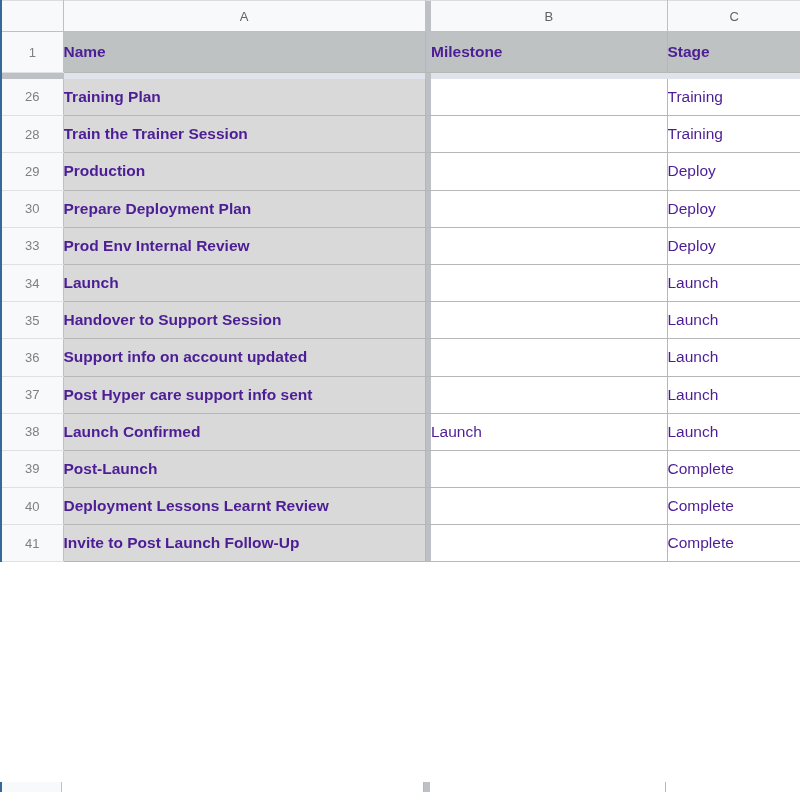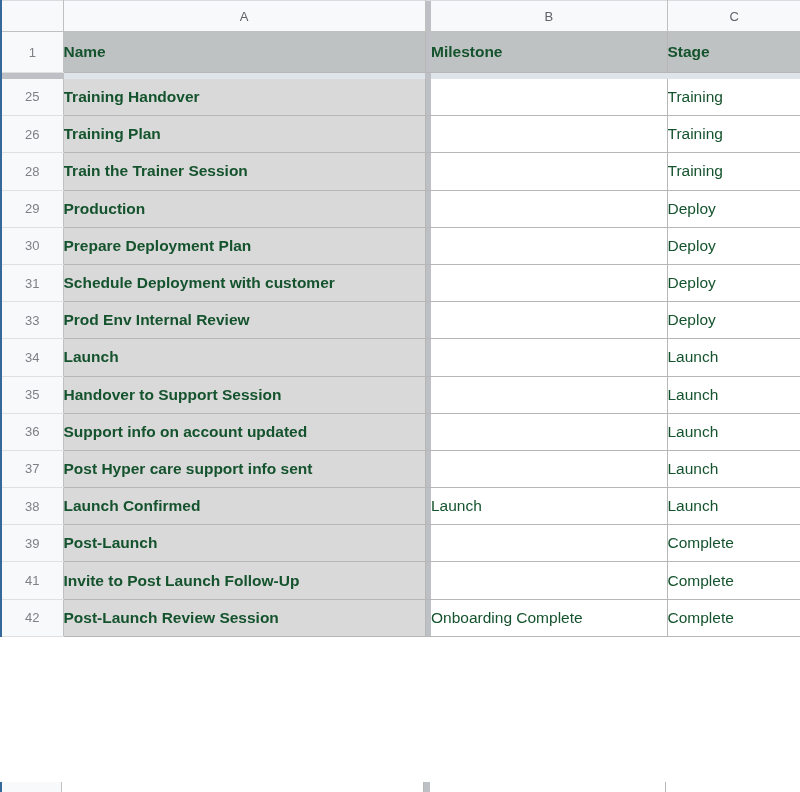--- a/index.html
+++ b/index.html
@@ -89,21 +89,21 @@
     background: #f8f9fa;
     color: #7d8084;
     font-size: 13px;
     text-align: center;
     border-right: 1px solid #c0c0c0;
     border-bottom: 1px solid #e0e0e0;
     border-left: 2px solid #35699a;
   }
   .cell {
     font-size: 15.5px;
-    color: #14532d;
+    color: #4c1d95;
     padding: 0 5px;
     border-right: 1px solid #b7b7b7;
     border-bottom: 1px solid #b7b7b7;
   }
   .cell.hdr {
     background: #bfc2c2;
     font-weight: bold;
   }
   .cell.hdr.b, .cell.hdr.c { background: #bfc2c2; }
   .cell.name {
@@ -212,27 +212,20 @@
 
       <tr class="freeze-row">
         <td class="fz-rowhdr"></td>
         <td class="fz-body"></td>
         <td class="fz-cross"></td>
         <td class="fz-body"></td>
         <td class="fz-body"></td>
       </tr>
 
         <tr class="data-row">
-          <td class="rowhdr">25</td>
-          <td class="cell name">Training Handover</td>
-          <td class="freeze-col"></td>
-          <td class="cell plain"></td>
-          <td class="cell plain nb">Training</td>
-        </tr>
-        <tr class="data-row">
           <td class="rowhdr">26</td>
           <td class="cell name">Training Plan</td>
           <td class="freeze-col"></td>
           <td class="cell plain"></td>
           <td class="cell plain nb">Training</td>
         </tr>
         <tr class="data-row">
           <td class="rowhdr">28</td>
           <td class="cell name">Train the Trainer Session</td>
           <td class="freeze-col"></td>
@@ -247,27 +240,20 @@
           <td class="cell plain nb">Deploy</td>
         </tr>
         <tr class="data-row">
           <td class="rowhdr">30</td>
           <td class="cell name">Prepare Deployment Plan</td>
           <td class="freeze-col"></td>
           <td class="cell plain"></td>
           <td class="cell plain nb">Deploy</td>
         </tr>
         <tr class="data-row">
-          <td class="rowhdr">31</td>
-          <td class="cell name">Schedule Deployment with customer</td>
-          <td class="freeze-col"></td>
-          <td class="cell plain"></td>
-          <td class="cell plain nb">Deploy</td>
-        </tr>
-        <tr class="data-row">
           <td class="rowhdr">33</td>
           <td class="cell name">Prod Env Internal Review</td>
           <td class="freeze-col"></td>
           <td class="cell plain"></td>
           <td class="cell plain nb">Deploy</td>
         </tr>
         <tr class="data-row">
           <td class="rowhdr">34</td>
           <td class="cell name">Launch</td>
           <td class="freeze-col"></td>
@@ -303,31 +289,31 @@
           <td class="cell plain nb">Launch</td>
         </tr>
         <tr class="data-row">
           <td class="rowhdr">39</td>
           <td class="cell name">Post-Launch</td>
           <td class="freeze-col"></td>
           <td class="cell plain"></td>
           <td class="cell plain nb">Complete</td>
         </tr>
         <tr class="data-row">
+          <td class="rowhdr">40</td>
+          <td class="cell name">Deployment Lessons Learnt Review</td>
+          <td class="freeze-col"></td>
+          <td class="cell plain"></td>
+          <td class="cell plain nb">Complete</td>
+        </tr>
+        <tr class="data-row">
           <td class="rowhdr">41</td>
           <td class="cell name">Invite to Post Launch Follow-Up</td>
           <td class="freeze-col"></td>
           <td class="cell plain"></td>
-          <td class="cell plain nb">Complete</td>
-        </tr>
-        <tr class="data-row">
-          <td class="rowhdr">42</td>
-          <td class="cell name">Post-Launch Review Session</td>
-          <td class="freeze-col"></td>
-          <td class="cell plain">Onboarding Complete</td>
           <td class="cell plain nb">Complete</td>
         </tr>
       </tbody>
   </table>
 
   <div class="filler">
     <div class="fh"></div>
     <div class="fa"></div>
     <div class="ffz"></div>
     <div class="fb"></div>

